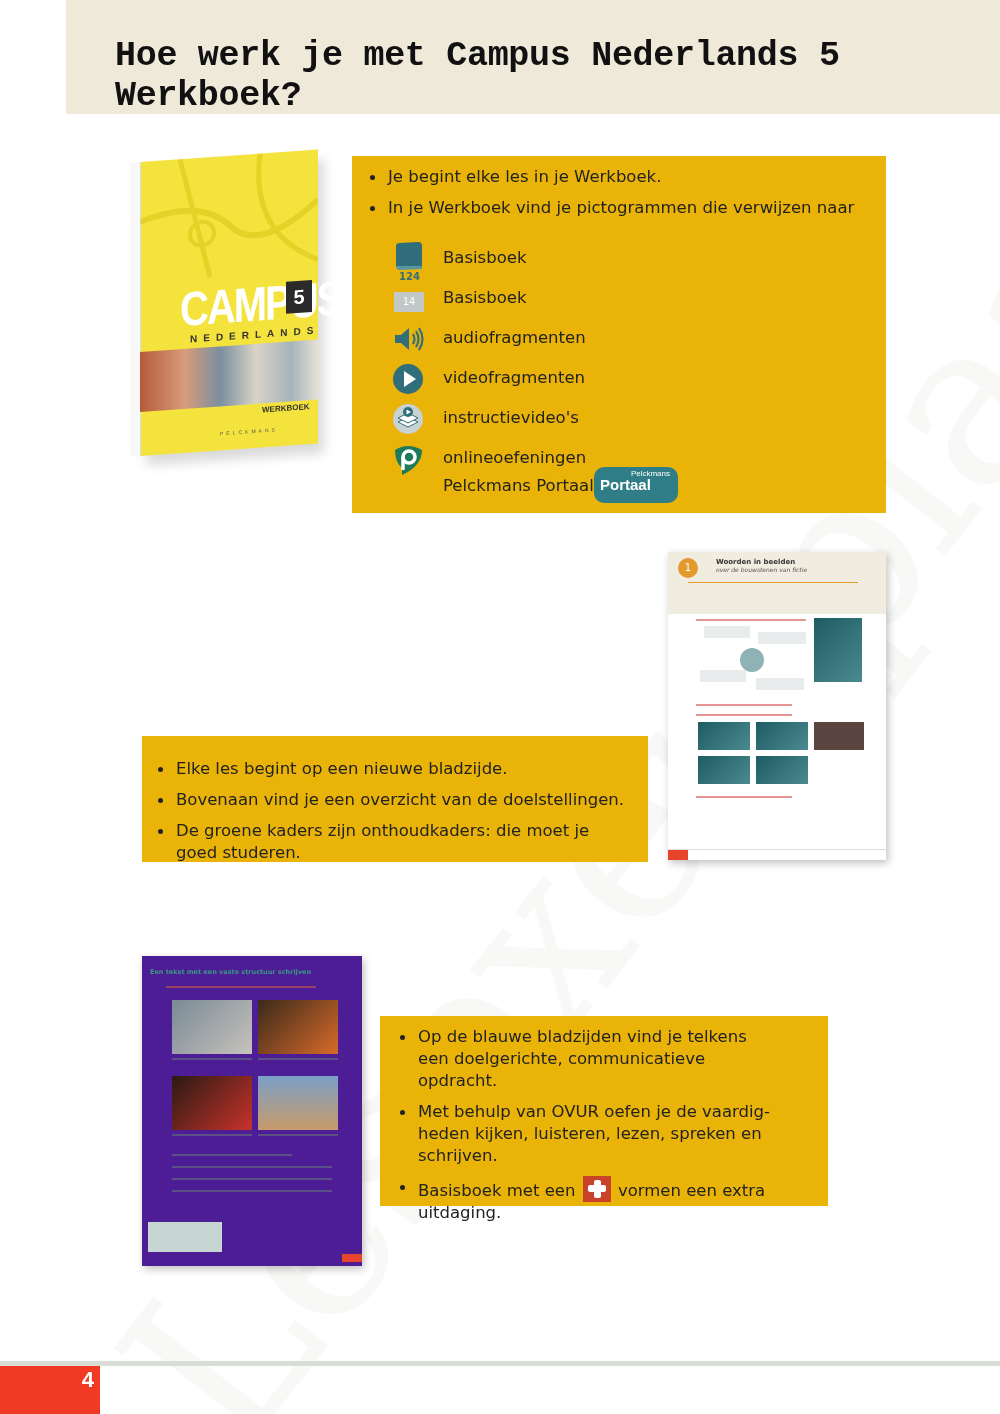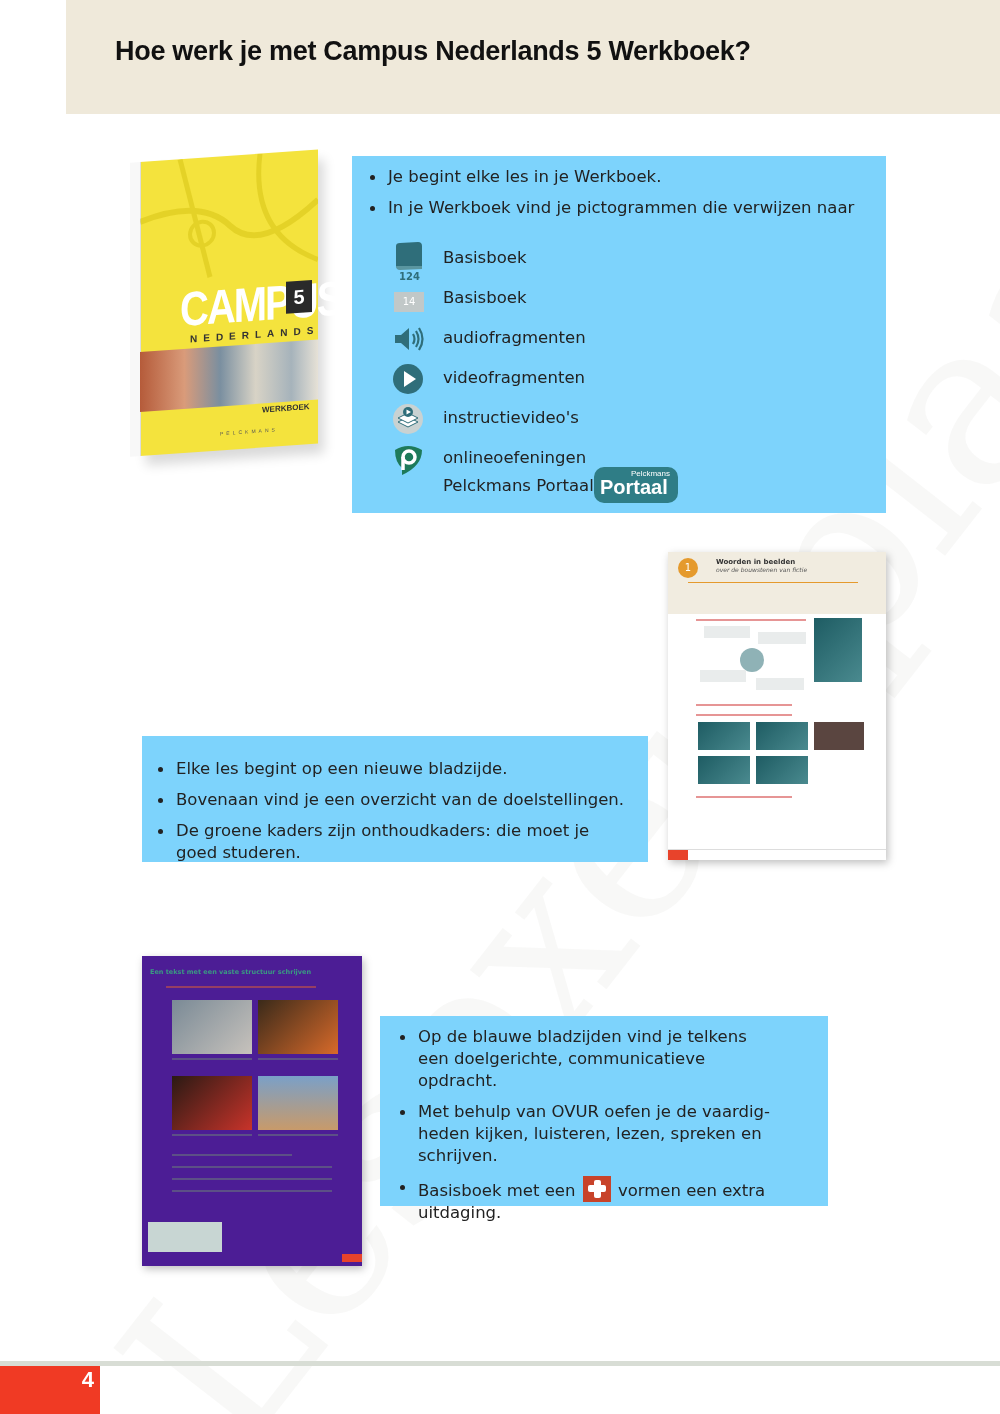--- a/index.html
+++ b/index.html
@@ -16,25 +16,25 @@
       transform: rotate(-52deg); transform-origin: left top;
       white-space: nowrap; pointer-events: none; top: 1330px; left: 70px;
       letter-spacing: -4px;
     }
     .header {
       position: absolute; left: 66px; top: 0; width: 934px; height: 114px;
       background: #efe9da;
     }
     .header h1 {
       position: absolute; left: 49px; top: 36px; margin: 0;
-      font-family: Liberation Sans, sans-serif; font-weight: bold;
-      font-size: 27px; color: #111; letter-spacing: -0.3px;
+      font-family: Liberation Mono, monospace; font-weight: bold;
+      font-size: 35px; color: #111; letter-spacing: -0.3px;
     }
     .box {
-      position: absolute; background: #7dd3fc;
+      position: absolute; background: #eab308;
       font-family: "DejaVu Sans", sans-serif; font-size: 16.5px; color: #222;
     }
     .box ul { margin: 0; padding: 0; list-style: none; }
     .box li { position: relative; padding-left: 22px; line-height: 22px; margin-bottom: 9px; }
     .box li::before {
       content: ""; position: absolute; left: 4px; top: 9px;
       width: 5px; height: 5px; border-radius: 50%; background: #222;
     }
     .box1 { left: 352px; top: 156px; width: 534px; height: 357px; }
     .box1 ul { position: absolute; left: 14px; top: 10px; }
@@ -52,21 +52,21 @@
     }
     .plus::before, .plus::after { content: ""; position: absolute; background: #fff; border-radius: 2px; }
     .plus::before { left: 11px; top: 4px; width: 7px; height: 18px; }
     .plus::after { left: 5px; top: 9px; width: 18px; height: 7px; }
     .portaal-badge {
       display: inline-block; position: absolute; left: 242px; top: 311px;
       width: 84px; height: 36px; border-radius: 10px; background: #2f7d86;
       color: #fff; overflow: hidden;
     }
     .portaal-badge .small { position: absolute; right: 8px; top: 2px; font-size: 8px; font-family: "Liberation Sans", sans-serif; }
-    .portaal-badge .big { position: absolute; left: 6px; top: 9px; font-size: 20px; font-weight: bold; font-family: "Liberation Sans", sans-serif; }
+    .portaal-badge .big { position: absolute; left: 6px; top: 9px; font-size: 15px; font-weight: bold; font-family: "Liberation Sans", sans-serif; }
     
     .book {
       position: absolute; left: 140px; top: 162px; width: 178px; height: 294px;
       transform: skewY(-4deg); transform-origin: left top;
       background: #f4e33d;
       box-shadow: 6px 10px 12px rgba(0,0,0,0.15);
     }
     .book-spine { position: absolute; left: -10px; top: 0; width: 10px; height: 294px; background: #f8f8f8; border-right: 1px solid #ddd; }
     .book-lines { position: absolute; inset: 0; opacity: 0.35; }
     .book-title {

